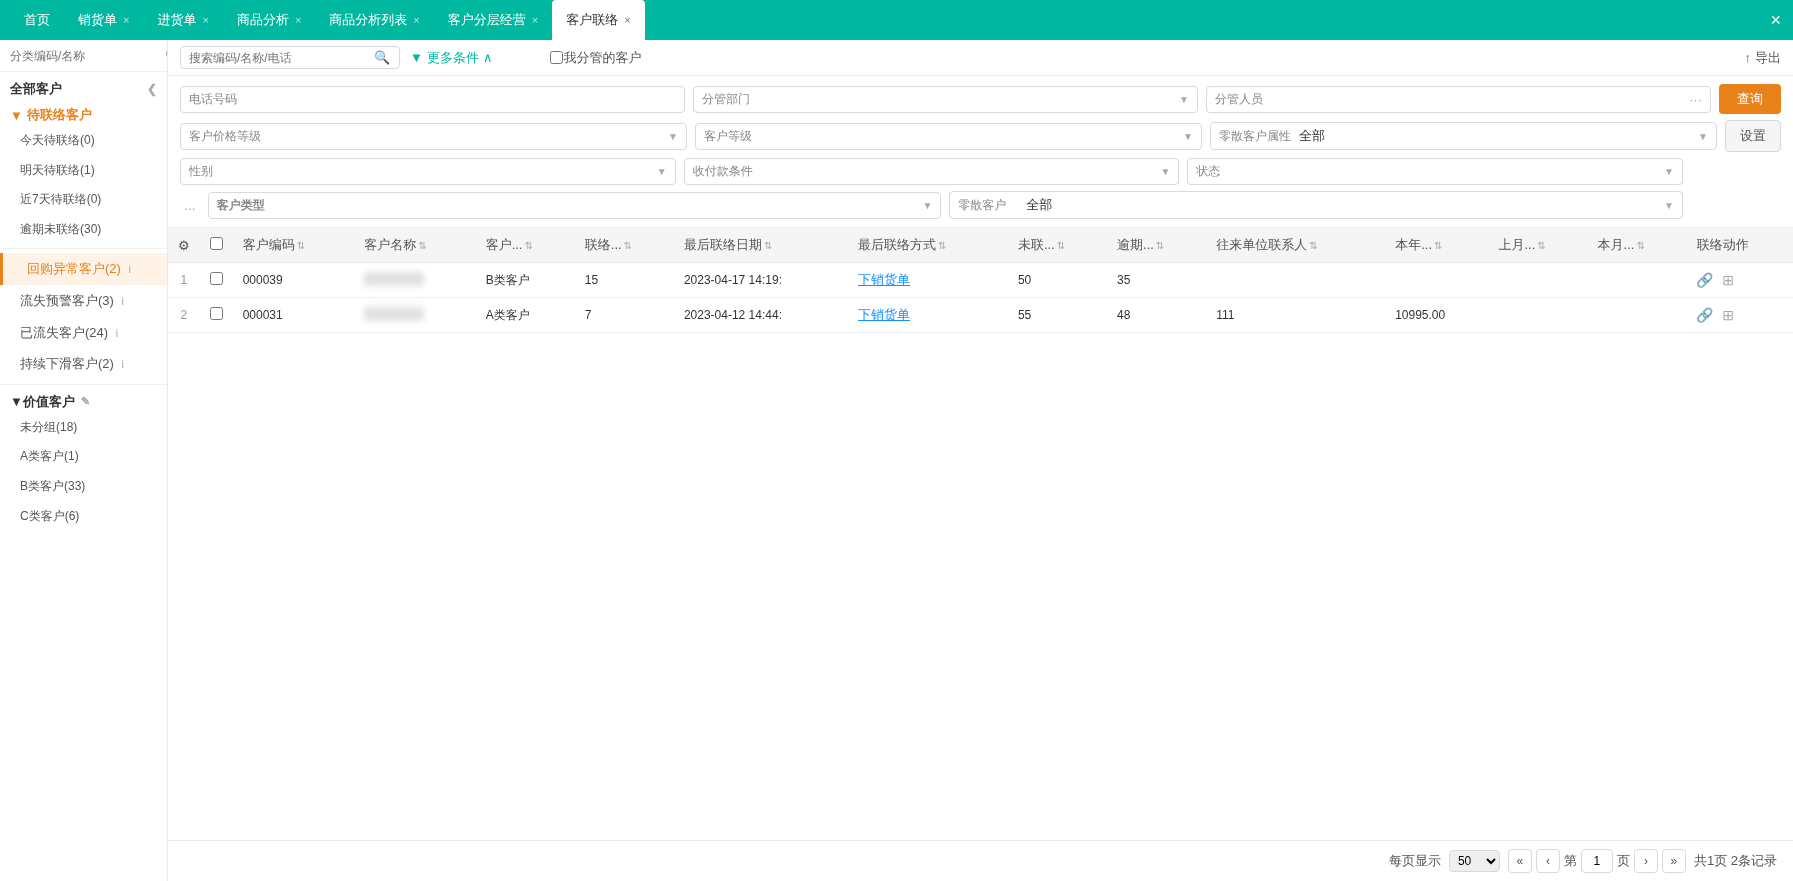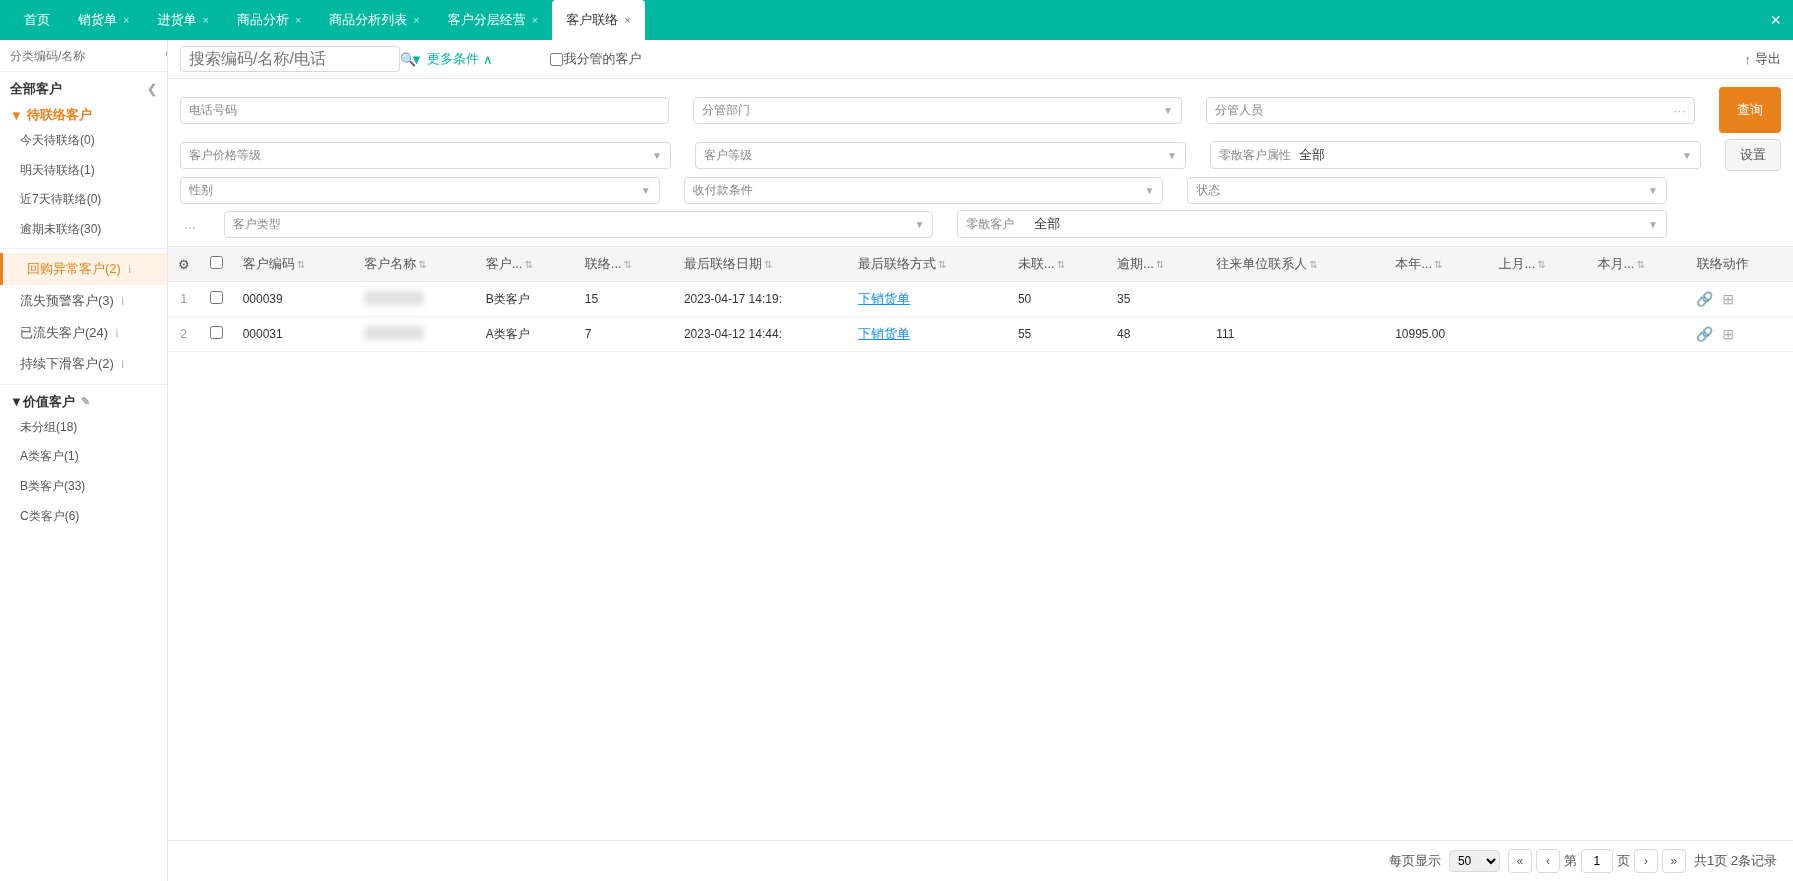--- a/index.html
+++ b/index.html
@@ -86,33 +86,33 @@
     .my-customer { display: flex; align-items: center; gap: 0; font-size: 12px; color: #555; cursor: pointer; margin-left: 48px; }
     .export-btn {
       margin-left: auto; display: flex; align-items: center; gap: 4px;
       color: #555; cursor: pointer; font-size: 12px;
     }
 
     
     .advanced-filters {
       background: #fff; padding: 8px 12px; border-bottom: 1px solid #e8e8e8;
     }
-    .filter-row { display: flex; align-items: center; gap: 24px; margin-bottom: 6px; }
+    .filter-row { display: flex; align-items: center; gap: 8px; margin-bottom: 6px; }
     .filter-row:last-child { margin-bottom: 0; }
     .filter-item {
       display: flex; align-items: center; flex: 1; border: 1px solid #d9d9d9;
       border-radius: 4px; padding: 4px 8px; min-width: 0; position: relative;
       background: #fff; cursor: pointer;
     }
     .filter-item .label { color: #888; font-size: 12px; min-width: 60px; }
     .filter-item .down-arrow { margin-left: auto; color: #aaa; font-size: 10px; }
     .more-dot { color: #aaa; font-size: 14px; cursor: pointer; padding: 0 4px; }
     .query-btn {
       background: #e8821a; color: #fff; border: none; border-radius: 4px;
-      padding: 14px 18px; cursor: pointer; font-size: 13px; white-space: nowrap;
+      padding: 6px 18px; cursor: pointer; font-size: 13px; white-space: nowrap;
     }
     .setting-btn {
       background: #f5f5f5; color: #555; border: 1px solid #d9d9d9; border-radius: 4px;
       padding: 6px 14px; cursor: pointer; font-size: 13px; white-space: nowrap;
     }
 
     
     .table-area { flex: 1; overflow: auto; background: #fff; }
     table { width: 100%; border-collapse: collapse; min-width: 1400px; }
     thead tr { background: #f5f5f5; }
@@ -247,21 +247,21 @@
     <div class="sidebar-item">A类客户(1)</div>
     <div class="sidebar-item">B类客户(33)</div>
     <div class="sidebar-item">C类客户(6)</div>
   </div>
 
 
   <div class="content">
 
     <div class="filter-bar">
       <div class="filter-search-box">
-        <input type="text" style="font-size: 16px;" placeholder="搜索编码/名称/电话">
+        <input type="text" style="font-size: 12px;" placeholder="搜索编码/名称/电话">
         <span class="s-icon">🔍</span>
       </div>
       <div class="more-conditions">
         <span>▼</span>
         <span>更多条件</span>
         <span>∧</span>
       </div>
       <div class="my-customer">
         <input type="checkbox" style="">
         <span>我分管的客户</span>
@@ -317,21 +317,21 @@
         </div>
         <div class="filter-item" style="flex:1;">
           <span class="label">状态</span>
           <span class="down-arrow">▼</span>
         </div>
         <div style="width:90px;"></div>
       </div>
 
       <div class="filter-row">
         <span class="more-dot">...</span>
-        <div class="filter-item" style="flex:1;">
+        <div class="filter-item" style="flex:1;font-weight:bold;">
           <span class="label">客户类型</span>
           <span class="down-arrow">▼</span>
         </div>
         <div class="filter-item" style="flex:1; gap:4px;">
           <span class="label">零散客户</span>
           <span style="color:#333;margin-left:4px;">全部</span>
           <span class="down-arrow">▼</span>
         </div>
         <div style="width:90px;"></div>
       </div>

